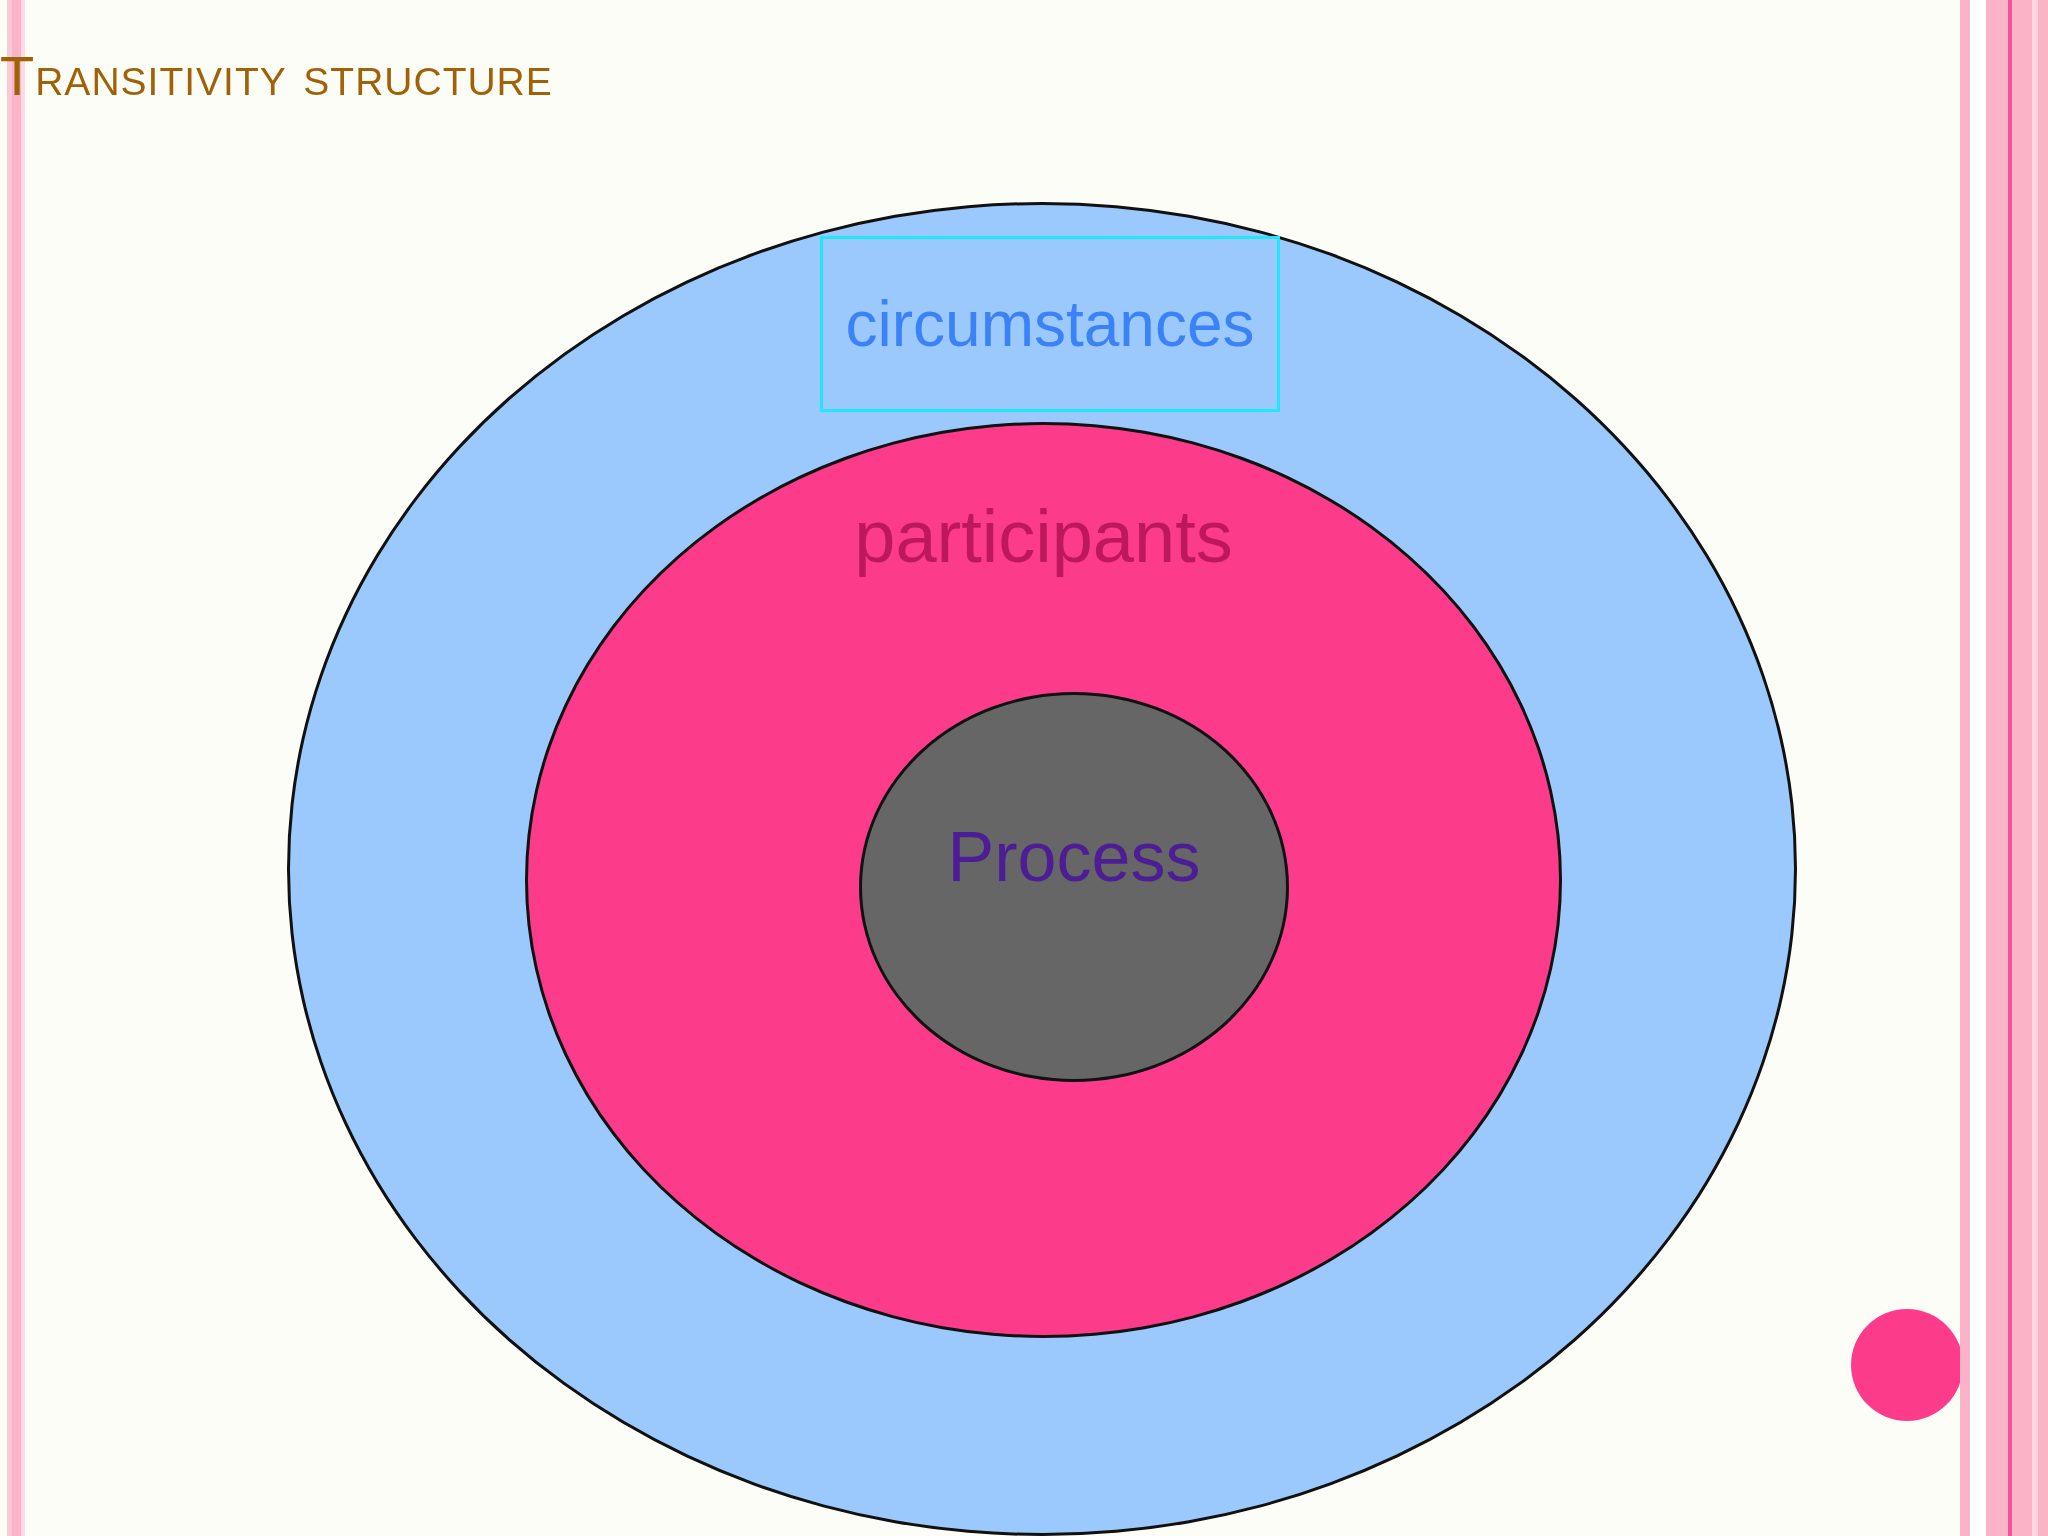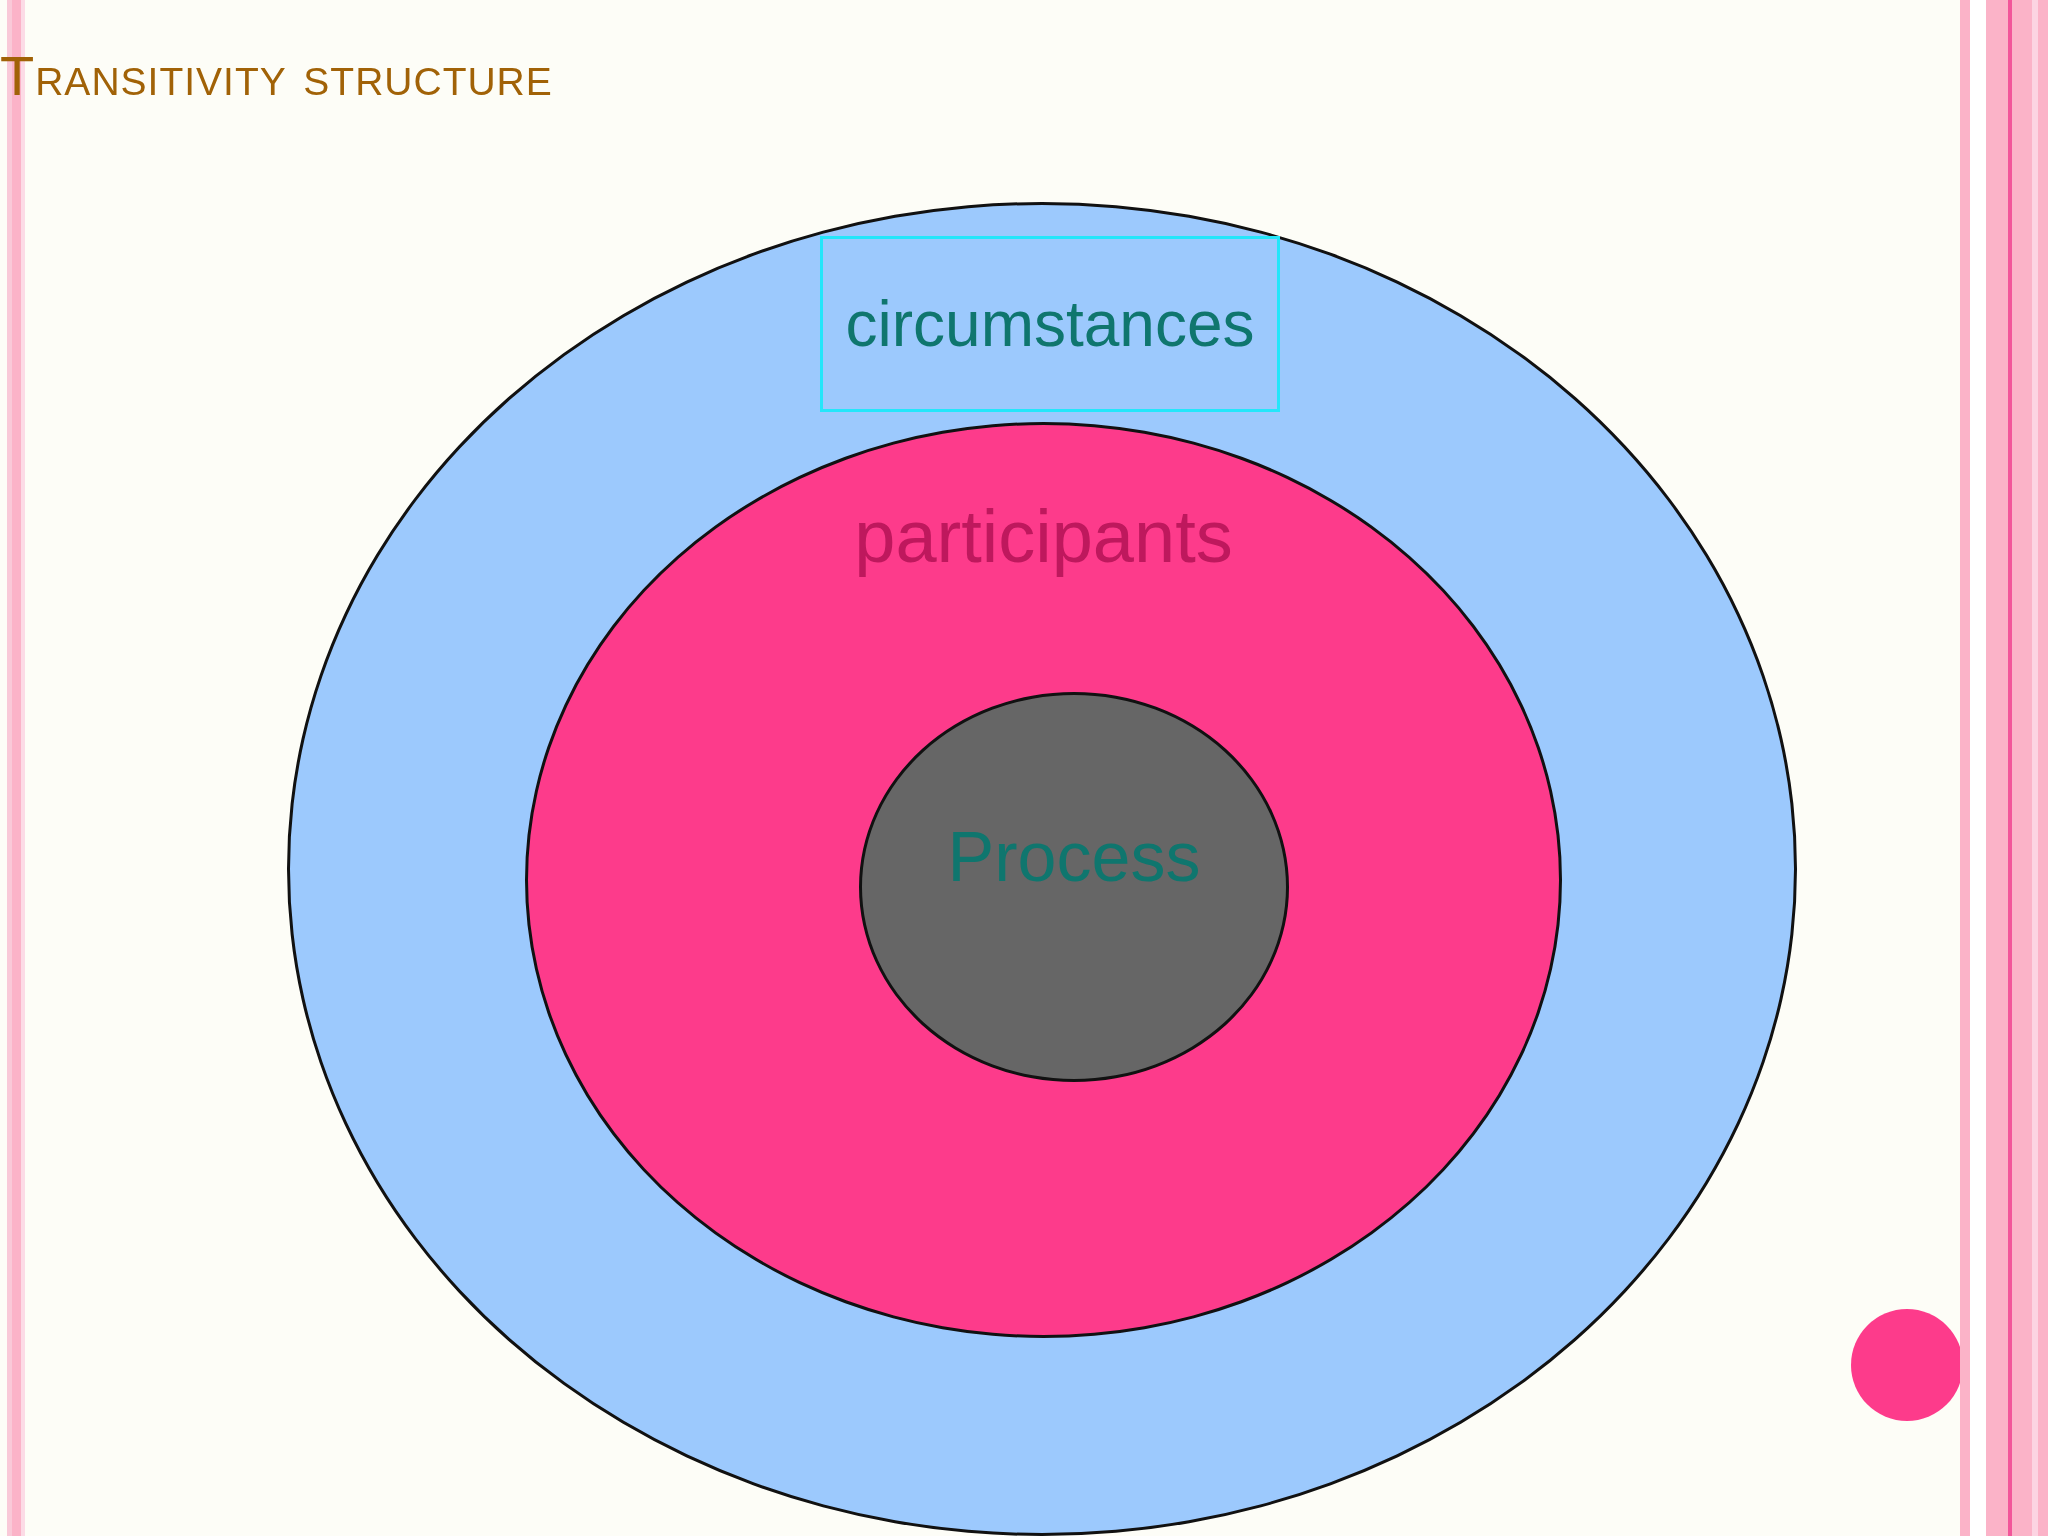--- a/index.html
+++ b/index.html
@@ -144,41 +144,41 @@
   
   .label-circumstances {
     position: absolute;
     left: 820px;
     top: 236px;
     width: 460px;
     height: 176px;
     display: flex;
     align-items: center;
     justify-content: center;
-    color: #0f766e;
+    color: #3b82f6;
     font-size: 64px;
     line-height: 1;
   }
   .label-participants {
     position: absolute;
     left: 525px;
     top: 500px;
     width: 1037px;
     text-align: center;
     color: #be185d;
     font-size: 74px;
     line-height: 1;
   }
   .label-process {
     position: absolute;
     left: 859px;
     top: 822px;
     width: 430px;
     text-align: center;
-    color: #0f766e;
+    color: #4c1d95;
     font-size: 70px;
     line-height: 1;
   }
 
   
   .accent-dot {
     position: absolute;
     left: 1851px;
     top: 1309px;
     width: 112px;

